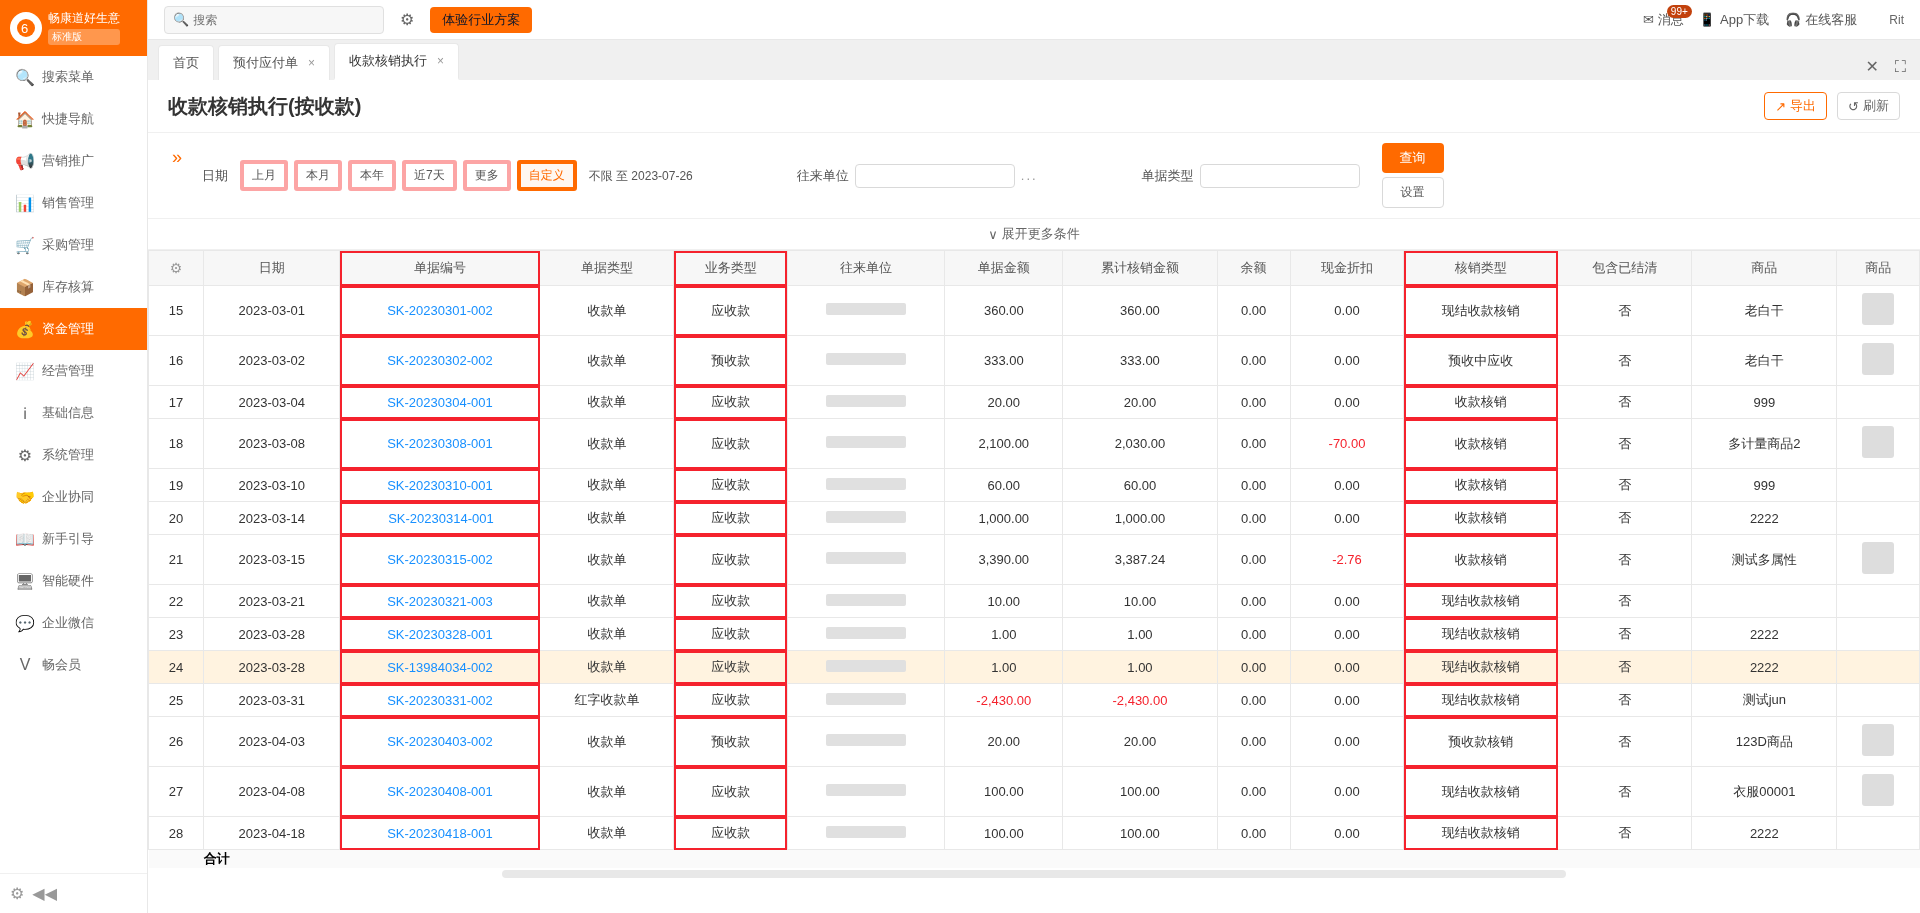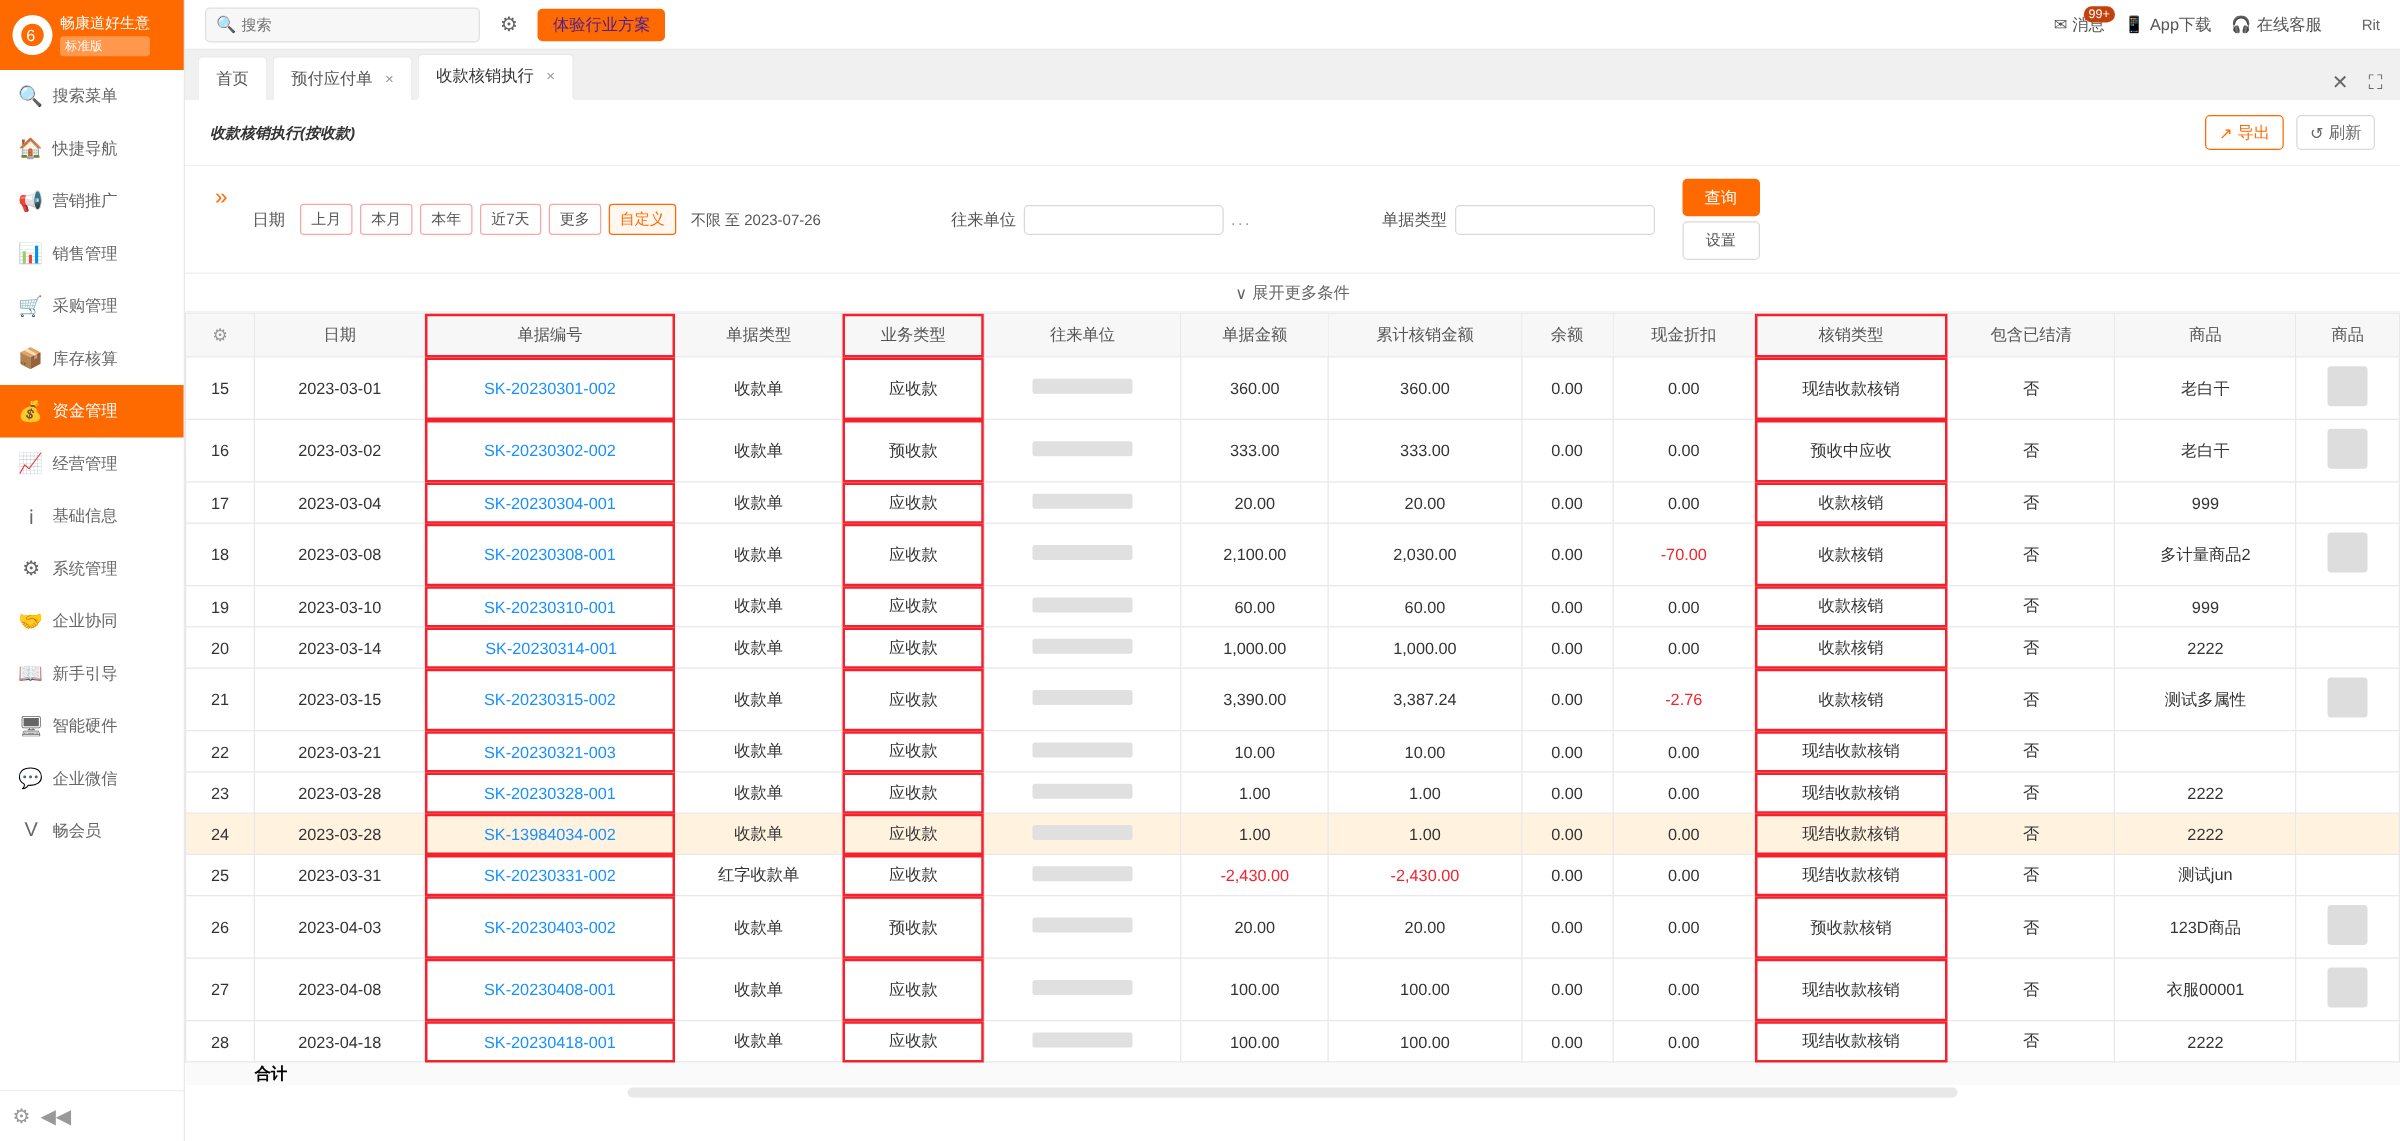--- a/index.html
+++ b/index.html
@@ -21,51 +21,51 @@
     .sidebar-bottom-icon { color: #999; cursor: pointer; font-size: 16px; }
 
     
     .main { flex: 1; display: flex; flex-direction: column; overflow: hidden; }
 
     
     .topbar { height: 40px; background: #fff; border-bottom: 1px solid #e8e8e8; display: flex; align-items: center; padding: 0 16px; gap: 16px; }
     .topbar-search { flex: 1; max-width: 220px; height: 28px; border: 1px solid #e0e0e0; border-radius: 4px; padding: 0 8px; background: #f7f7f7; color: #bbb; display: flex; align-items: center; gap: 4px; }
     .topbar-search input { border: none; background: transparent; outline: none; font-size: 12px; color: #bbb; width: 100%; }
     .topbar-gear { color: #666; cursor: pointer; font-size: 16px; }
-    .topbar-solution { background: #ff6a00; color: #4c1d95; border: none; border-radius: 4px; padding: 4px 12px; cursor: pointer; font-size: 13px; }
+    .topbar-solution { background: #ff6a00; color: #0f172a; border: none; border-radius: 4px; padding: 4px 12px; cursor: pointer; font-size: 13px; }
     .topbar-right { margin-left: auto; display: flex; align-items: center; gap: 16px; color: #555; font-size: 13px; }
     .topbar-msg { position: relative; display: flex; align-items: center; gap: 4px; cursor: pointer; }
     .topbar-badge { position: absolute; top: -6px; right: -8px; background: #c2410c; color: #fff; border-radius: 8px; font-size: 10px; padding: 1px 4px; }
     .topbar-app { display: flex; align-items: center; gap: 4px; cursor: pointer; }
     .topbar-service { display: flex; align-items: center; gap: 4px; cursor: pointer; }
     .topbar-user { color: #666; font-size: 12px; margin-left: 16px; }
 
     
     .tabs { height: 40px; background: #f0f0f0; display: flex; align-items: flex-end; padding: 0 10px; }
     .tab { display: flex; align-items: center; gap: 6px; padding: 8px 14px; background: #fff; border: 1px solid #e8e8e8; border-bottom: none; border-radius: 4px 4px 0 0; margin-right: 4px; cursor: pointer; font-size: 13px; color: #555; }
     .tab.active { background: #fff; color: #333; border-bottom: 2px solid #fff; z-index: 1; }
     .tab-close { color: #999; font-size: 12px; margin-left: 4px; cursor: pointer; }
     .tabs-actions { margin-left: auto; display: flex; align-items: center; gap: 8px; }
     .tab-action-btn { color: #666; cursor: pointer; font-size: 16px; padding: 4px; }
 
     
     .page-content { flex: 1; overflow: hidden; display: flex; flex-direction: column; background: #fff; }
     .page-header { padding: 12px 20px; border-bottom: 1px solid #f0f0f0; display: flex; align-items: center; justify-content: space-between; }
-    .page-title { font-size: 12px; font-weight: 600; color: #333; font-style: italic; }
+    .page-title { font-size: 20px; font-weight: 600; color: #333; }
     .page-actions { display: flex; gap: 10px; }
     .btn-export { display: flex; align-items: center; gap: 4px; color: #ff6a00; border: 1px solid #ff6a00; border-radius: 4px; padding: 4px 10px; cursor: pointer; background: #fff; font-size: 12px; }
     .btn-refresh { display: flex; align-items: center; gap: 4px; color: #666; border: 1px solid #d9d9d9; border-radius: 4px; padding: 4px 10px; cursor: pointer; background: #fff; font-size: 12px; }
 
     
     .filter-bar { background: #fff; padding: 10px 20px; border-bottom: 1px solid #f0f0f0; display: flex; align-items: flex-start; gap: 16px; flex-wrap: wrap; }
     .filter-toggle { color: #ff6a00; cursor: pointer; font-size: 18px; padding: 4px; }
     .filter-row { display: flex; align-items: center; gap: 12px; flex-wrap: wrap; }
     .filter-label { color: #555; font-size: 13px; white-space: nowrap; }
     .filter-dates { display: flex; gap: 6px; align-items: center; }
-    .filter-date-btn { padding: 3px 8px; border: 1px solid #fca5a5; border-radius: 3px; cursor: pointer; color: #555; font-size: 12px; background: #fff; }
+    .filter-date-btn { padding: 3px 8px; border: 4px solid #fca5a5; border-radius: 3px; cursor: pointer; color: #555; font-size: 12px; background: #fff; }
     .filter-date-btn.custom { background: #fff7f0; border-color: #ff6a00; color: #ff6a00; }
     .filter-date-range { color: #555; font-size: 12px; margin-top: 2px; }
     .filter-unit { display: flex; align-items: center; gap: 6px; }
     .filter-input { border: 1px solid #d9d9d9; border-radius: 4px; padding: 4px 8px; font-size: 12px; color: #999; width: 160px; }
     .filter-dots { color: #999; letter-spacing: 2px; cursor: pointer; }
     .filter-type { display: flex; align-items: center; gap: 6px; }
     .filter-select { border: 1px solid #d9d9d9; border-radius: 4px; padding: 4px 8px; font-size: 12px; color: #555; width: 160px; appearance: none; background: #fff; }
     .btn-query { background: #ff6a00; color: #fff; border: none; border-radius: 4px; padding: 6px 18px; cursor: pointer; font-size: 13px; }
     .btn-setting { color: #555; border: 1px solid #d9d9d9; border-radius: 4px; padding: 6px 12px; cursor: pointer; background: #fff; font-size: 12px; }
     .filter-expand { text-align: center; padding: 6px; border-bottom: 1px solid #f0f0f0; color: #666; cursor: pointer; font-size: 12px; display: flex; align-items: center; justify-content: center; gap: 4px; }

